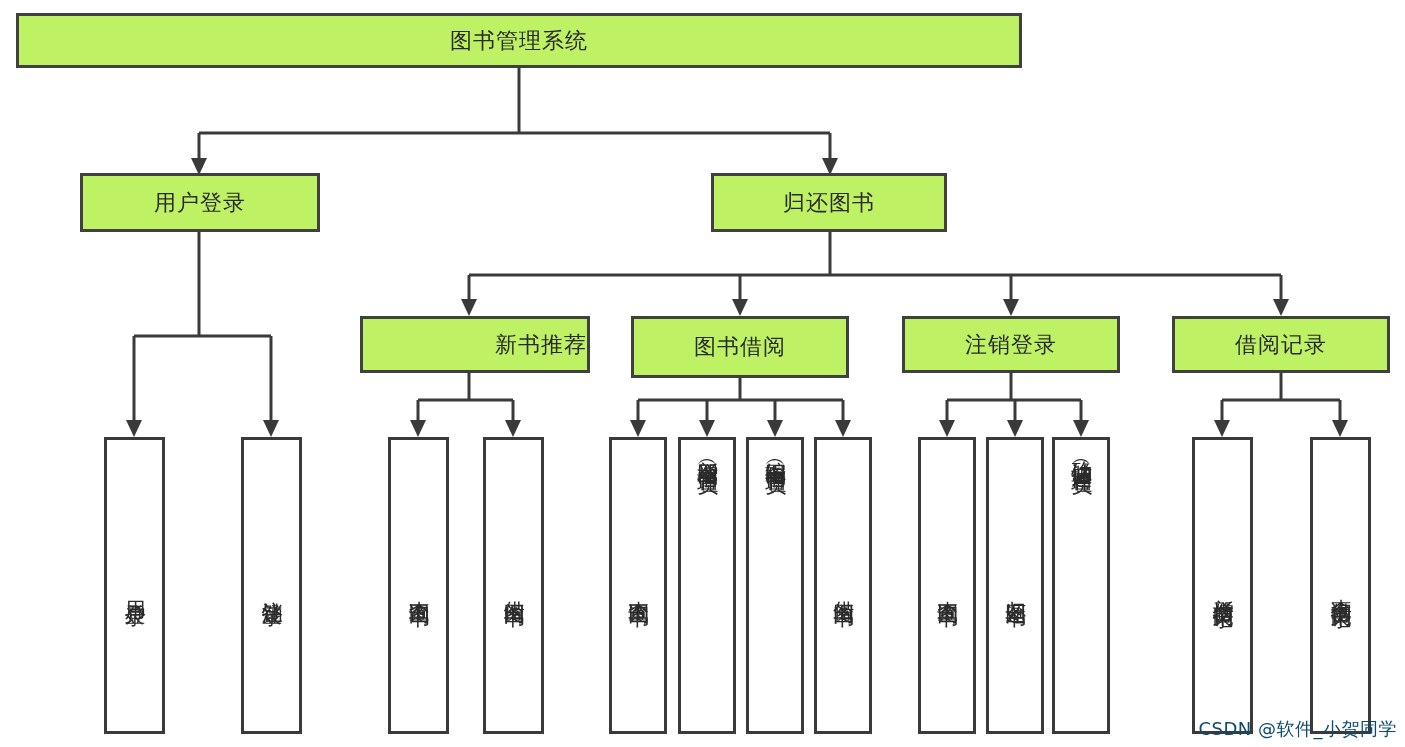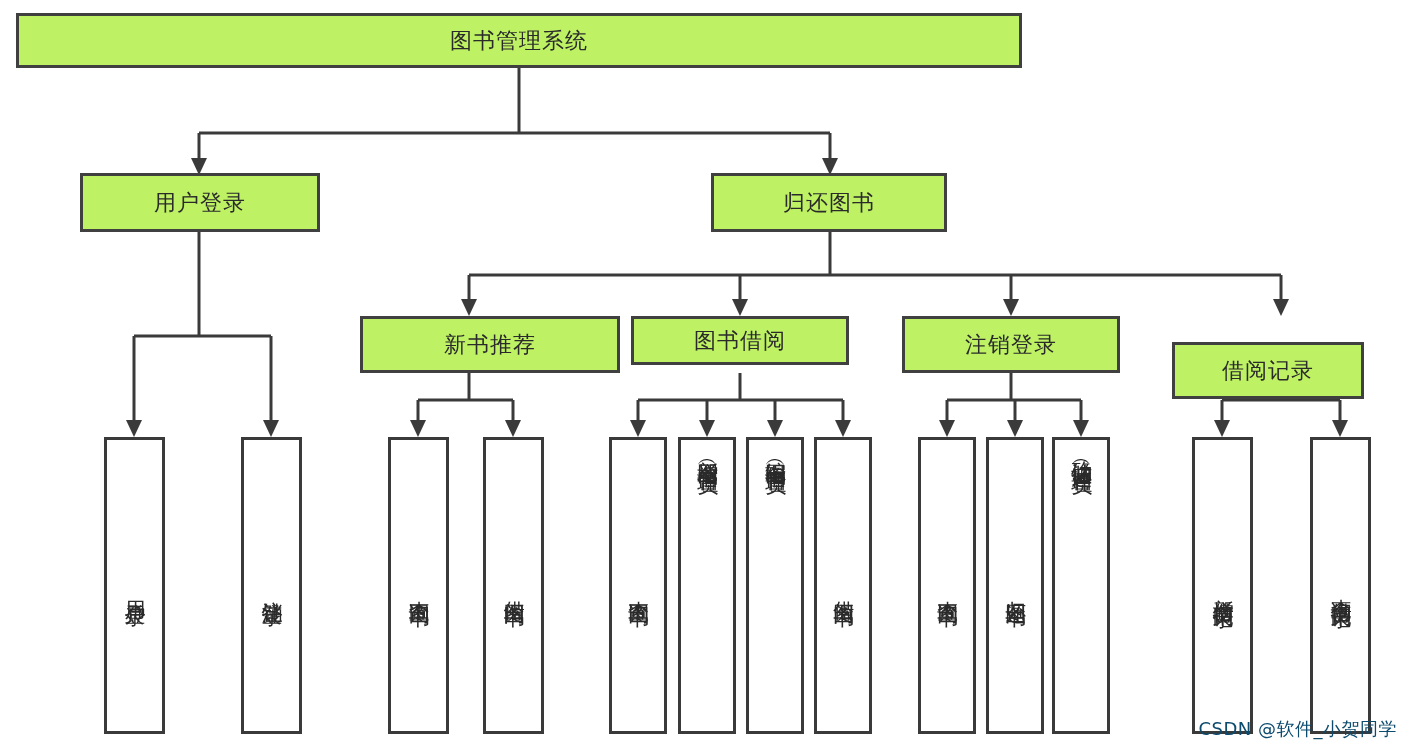--- a/index.html
+++ b/index.html
@@ -173,30 +173,30 @@
     <span>图书管理系统</span>
   </div>
 
   <div class="hnode" style="left:80px; top:173px; width:240px; height:59px;">
     <span>用户登录</span>
   </div>
   <div class="hnode" style="left:711px; top:173px; width:236px; height:59px;">
     <span>归还图书</span>
   </div>
 
-  <div class="hnode" style="left:360px; top:316px; width:260px; height:57px;">
+  <div class="hnode" style="left:360px; top:316px; width:230px; height:57px;justify-content:flex-end;">
     <span>新书推荐</span>
   </div>
-  <div class="hnode" style="left:631px; top:316px; width:218px; height:49px;">
+  <div class="hnode" style="left:631px; top:316px; width:218px; height:62px;">
     <span>图书借阅</span>
   </div>
   <div class="hnode" style="left:902px; top:316px; width:218px; height:57px;">
     <span>注销登录</span>
   </div>
-  <div class="hnode" style="left:1172px; top:316px; width:192px; height:57px;margin-top:26px;">
+  <div class="hnode" style="left:1172px; top:316px; width:218px; height:57px;">
     <span>借阅记录</span>
   </div>
 
   <div class="vnode" style="left:104px; top:437px; width:61px; height:297px; align-items:center;">
     <span>用户登录</span>
   </div>
   <div class="vnode" style="left:241px; top:437px; width:61px; height:297px; align-items:center;">
     <span>注销登录</span>
   </div>
 

